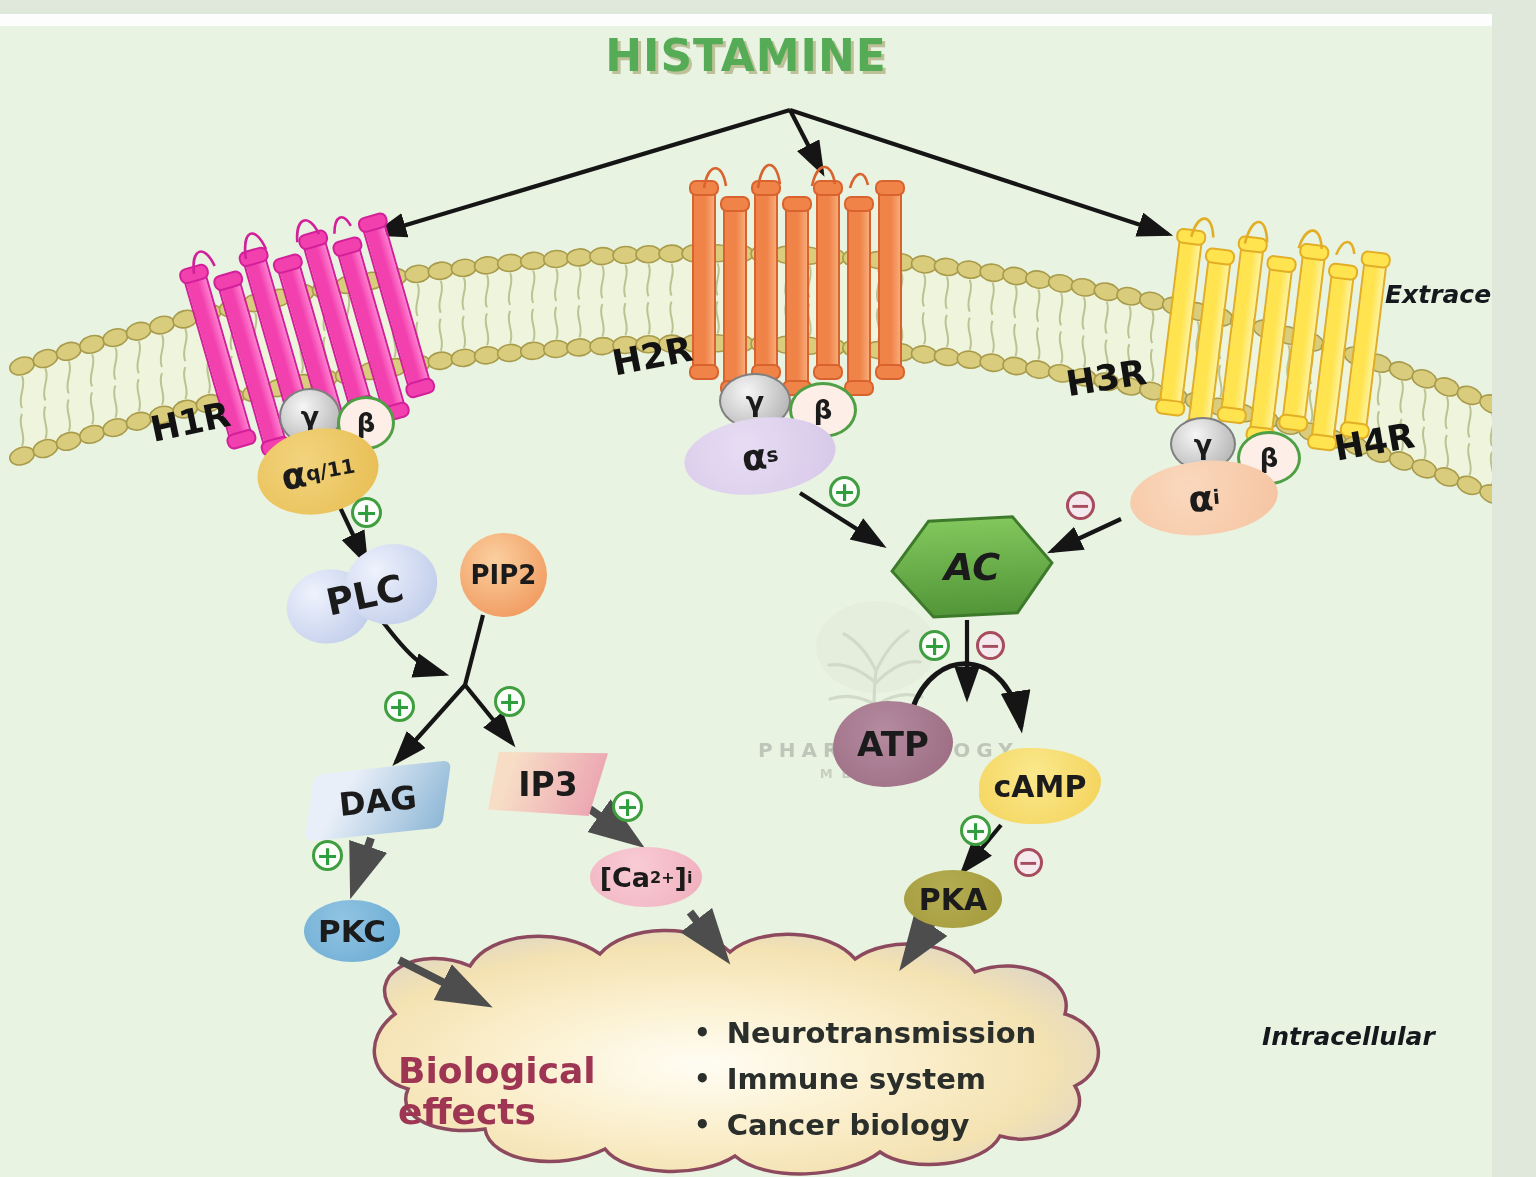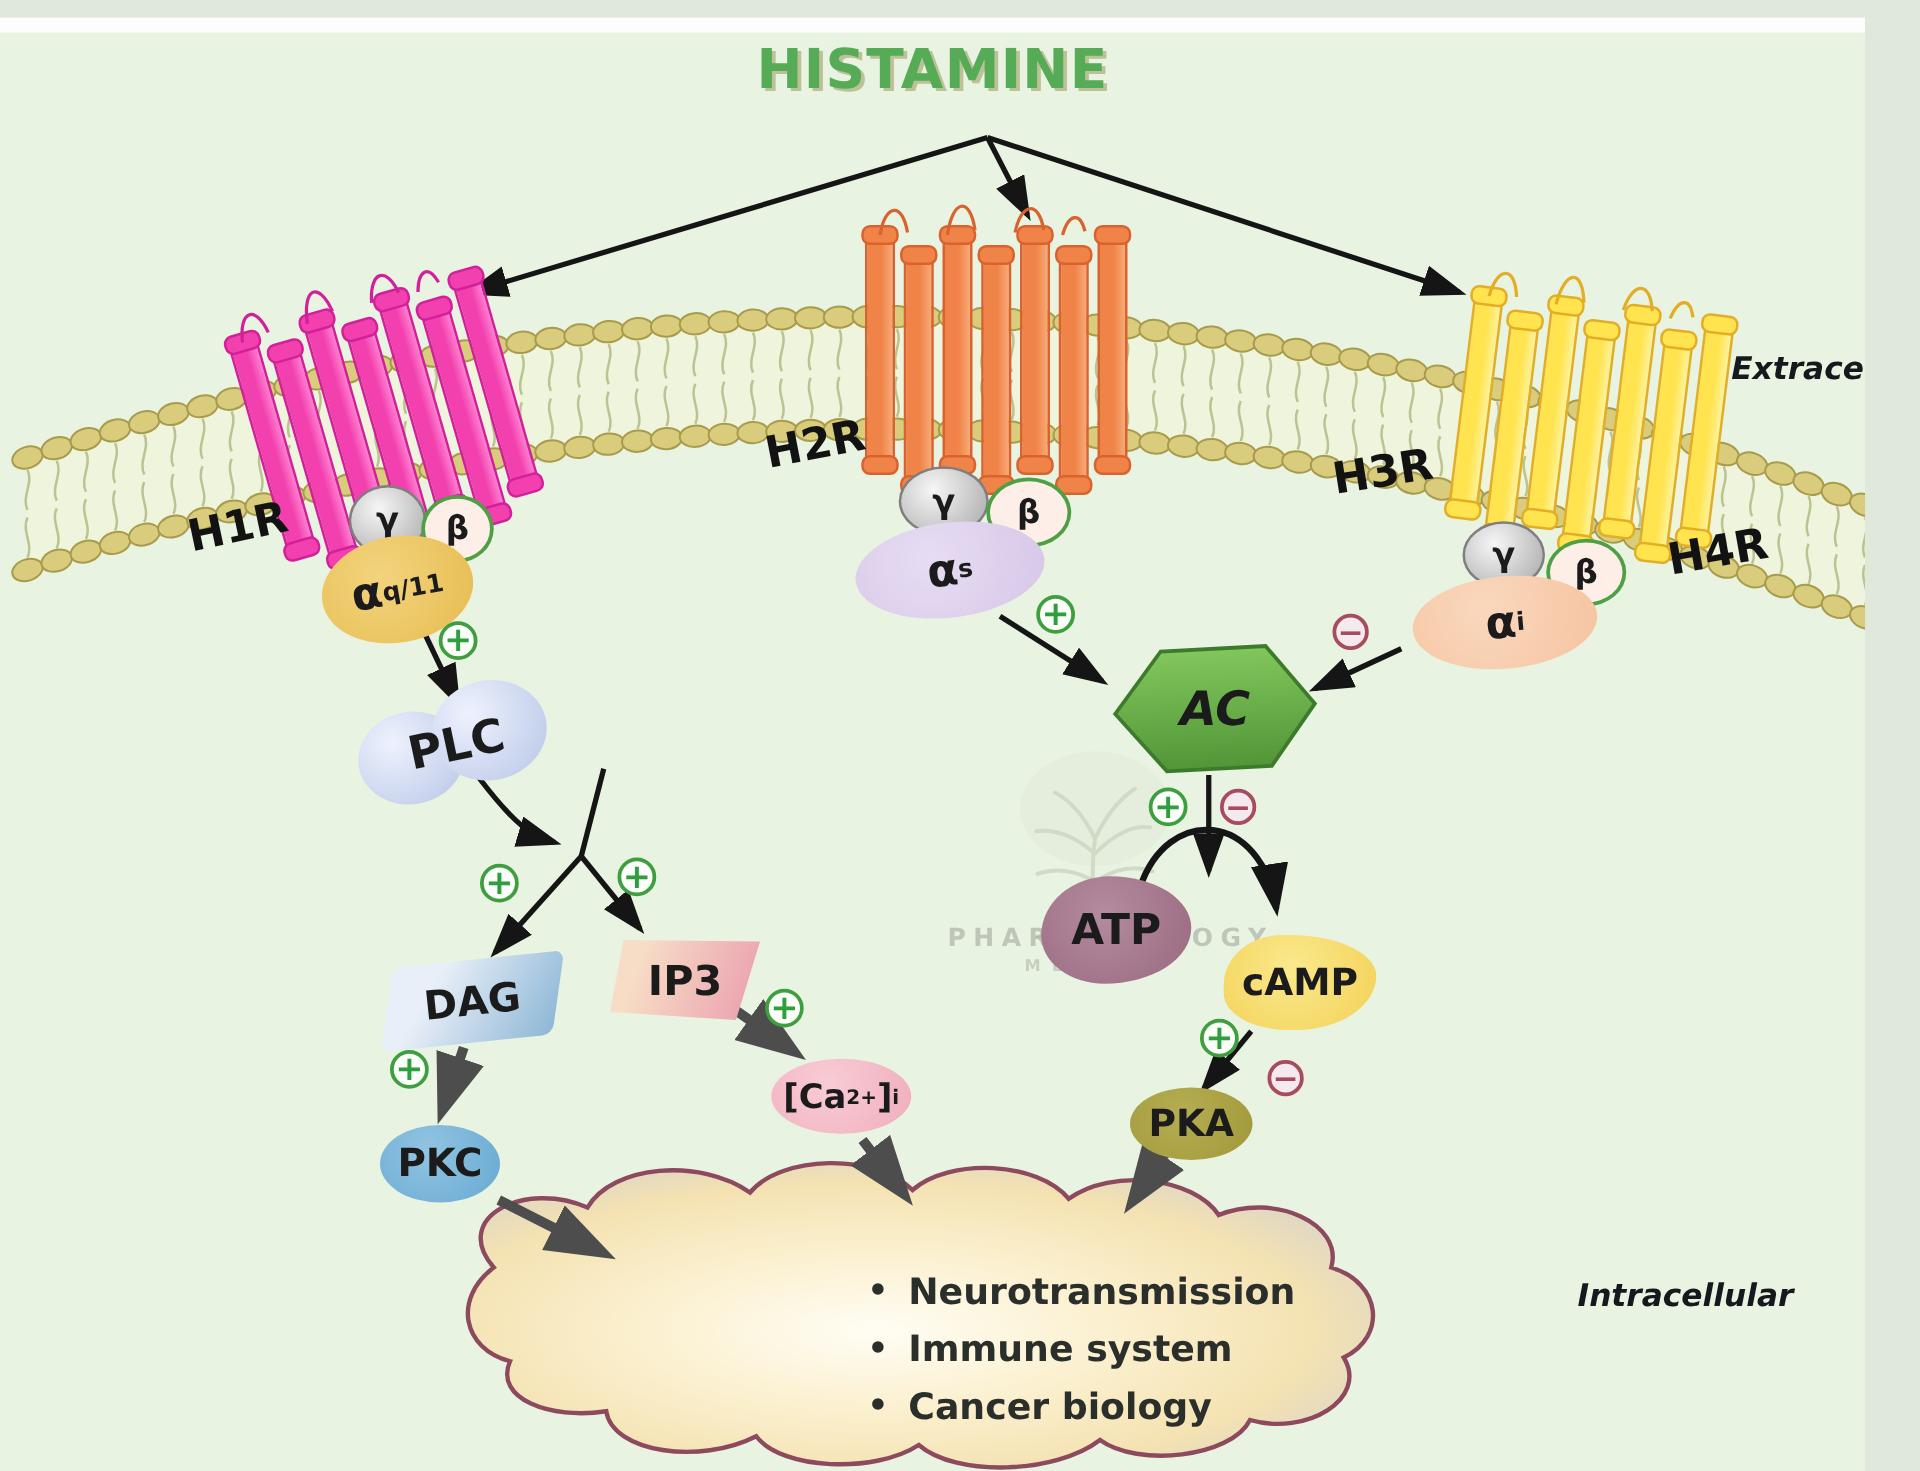--- a/index.html
+++ b/index.html
@@ -504,30 +504,33 @@
   <div id="alpha-i" class="node ell alpha" style="left:1130px;top:447px;width:148px;height:74px;">
     <span>α</span>
       <sub>i</sub>
   </div>
 
   <div id="plc" class="node" style="left:285px;top:535px;width:160px;height:92px;">
     <div class="plc-blob" style="left:0;top:14px;width:85px;height:74px;"></div>
     <div class="plc-blob" style="left:62px;top:0;width:92px;height:80px;"></div>
     <span class="txt">PLC</span>
   </div>
+  <div id="pip2" class="node" style="left:460px;top:519px;width:87px;height:84px;">
+      <span>PIP2</span>
+    </div>
   <div id="dag" class="node" style="left:309px;top:754px;width:138px;height:66px;">
       <span class="txt">DAG</span>
     </div>
   <div id="ip3" class="node" style="left:488px;top:738px;width:120px;height:64px;">
       <span>IP3</span>
     </div>
   <div id="pkc" class="node ell" style="left:304px;top:886px;width:96px;height:62px;">
       <span>PKC</span>
     </div>
-  <div id="ca" class="node ell" style="left:617px;top:833px;width:112px;height:60px;">
+  <div id="ca" class="node ell" style="left:590px;top:833px;width:112px;height:60px;">
     <span>[Ca</span>
       <sup>2+</sup>
       <span>]</span>
       <sub>i</sub>
   </div>
   <div id="ac-txt" class="node" style="left:922px;top:528px;width:100px;height:50px;font-style:italic;">AC</div>
   <div id="atp" class="node" style="left:833px;top:687px;width:120px;height:86px;">
       <span>ATP</span>
     </div>
   <div id="camp" class="node" style="left:979px;top:734px;width:122px;height:76px;align-items:center;">
@@ -564,20 +567,21 @@
   <div class="badge minus" style="left:976px;top:617px;">
       <span>−</span>
     </div>
   <div class="badge plus" style="left:960px;top:801px;">
       <span>+</span>
     </div>
   <div class="badge minus" style="left:1014px;top:834px;">
       <span>−</span>
     </div>
 
+  <div id="fx-head">Biological effects</div>
   <div id="fx-list">
     <div class="fx-item">
       <span class="dot">•</span>
       <span>Neurotransmission</span>
       </div>
     <div class="fx-item">
       <span class="dot">•</span>
       <span>Immune system</span>
       </div>
     <div class="fx-item">

